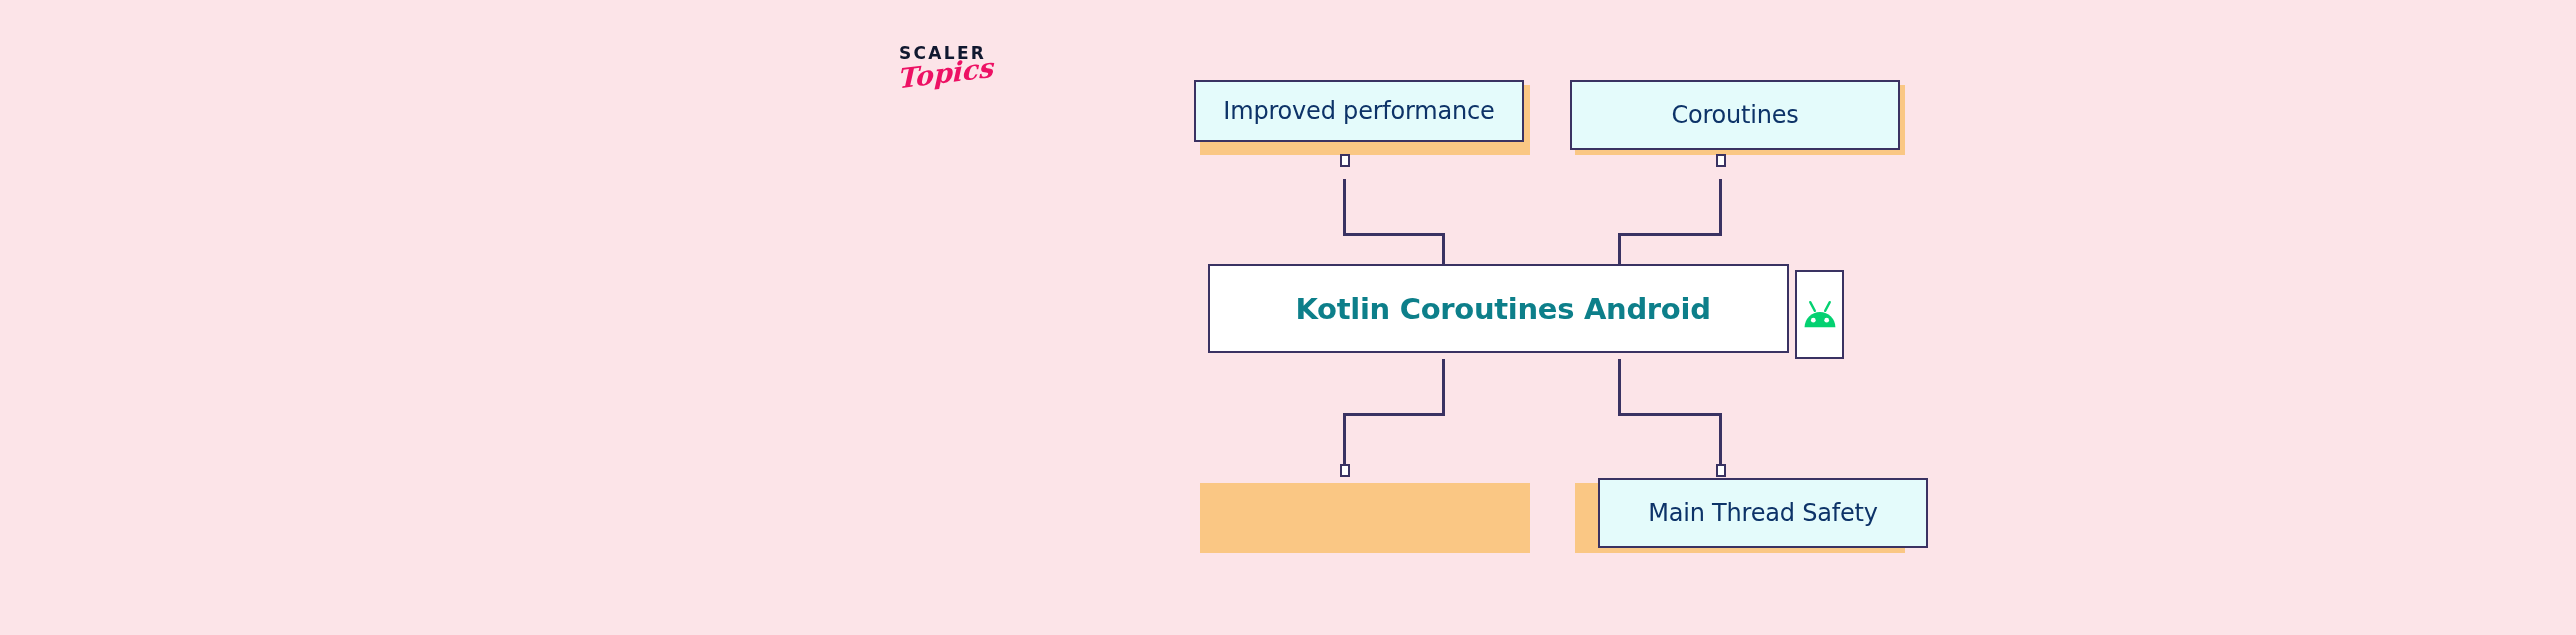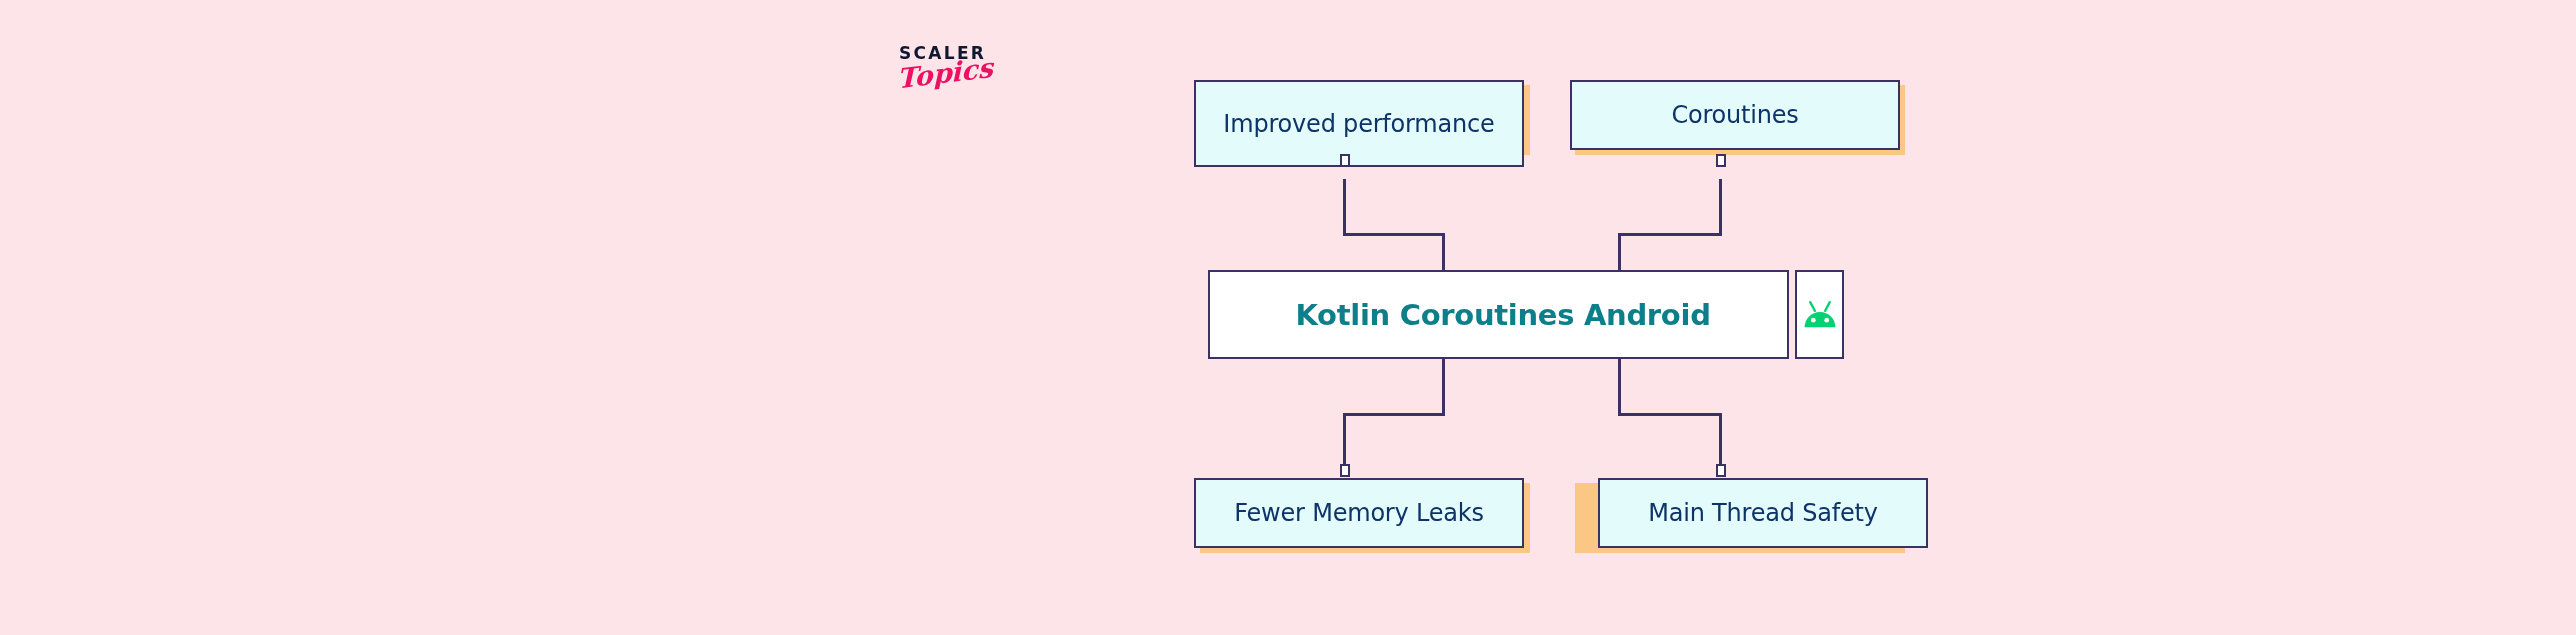--- a/index.html
+++ b/index.html
@@ -148,53 +148,50 @@
 
   <div class="conn-v" style="left:1442px; top:359px; height:57px;"></div>
   <div class="conn-h" style="left:1343px; top:413px; width:101px;"></div>
   <div class="conn-v" style="left:1343px; top:413px; height:55px;"></div>
 
   <div class="conn-v" style="left:1618px; top:359px; height:57px;"></div>
   <div class="conn-h" style="left:1618px; top:413px; width:104px;"></div>
   <div class="conn-v" style="left:1719px; top:413px; height:55px;"></div>
 
   <div class="node-shadow" style="left:1200px; top:85px; width:330px; height:70px;"></div>
-  <div class="node" style="left:1194px; top:80px; width:330px; height:87px;">
+  <div class="node" style="left:1194px; top:80px; width:330px; height:62px;">
     <span>Improved performance</span>
   </div>
   <div class="anchor" style="left:1340px; top:154px; width:9.8px; height:13px;"></div>
 
   <div class="node-shadow" style="left:1575px; top:85px; width:330px; height:70px;"></div>
   <div class="node" style="left:1570px; top:80px; width:330px; height:70px;">
     <span>Coroutines</span>
   </div>
   <div class="anchor" style="left:1716px; top:154px; width:9.8px; height:13px;"></div>
 
-  <div id="center-node" style="left:1208px; top:270px; width:581px; height:89px;padding-left:9px;">
+  <div id="center-node" style="left:1208px; top:264px; width:581px; height:89px;padding-left:9px;">
     <span>Kotlin Coroutines Android</span>
   </div>
 
   <div id="android-box" style="left:1795px; top:270px; width:49px; height:89px;">
     <svg width="36" height="30" viewBox="0 0 70 58">
 
       <line x1="16" y1="4" x2="25" y2="21" stroke="#04d171" stroke-width="4.5" stroke-linecap="round"></line>
       <line x1="54" y1="4" x2="45" y2="21" stroke="#04d171" stroke-width="4.5" stroke-linecap="round"></line>
 
       <path d="M5 53 A30 30 0 0 1 65 53 Z" fill="#04d171"></path>
 
       <circle cx="22" cy="39" r="4.6" fill="#ffffff"></circle>
       <circle cx="48" cy="39" r="4.6" fill="#ffffff"></circle>
     </svg>
   </div>
 
   <div class="anchor" style="left:1340px; top:464px; width:9.8px; height:13px;"></div>
   <div class="node-shadow" style="left:1200px; top:483px; width:330px; height:70px;"></div>
-  <div class="node" style="left:1194px; top:478px; width:330px; height:70px;">
-    <span>Fewer Memory Leaks</span>
-  </div>
 
   <div class="anchor" style="left:1716px; top:464px; width:9.8px; height:13px;"></div>
   <div class="node-shadow" style="left:1575px; top:483px; width:330px; height:70px;"></div>
   <div class="node" style="left:1570px; top:478px; width:330px; height:70px;margin-left:28px;">
     <span>Main Thread Safety</span>
   </div>
 
 </div>
 
 

